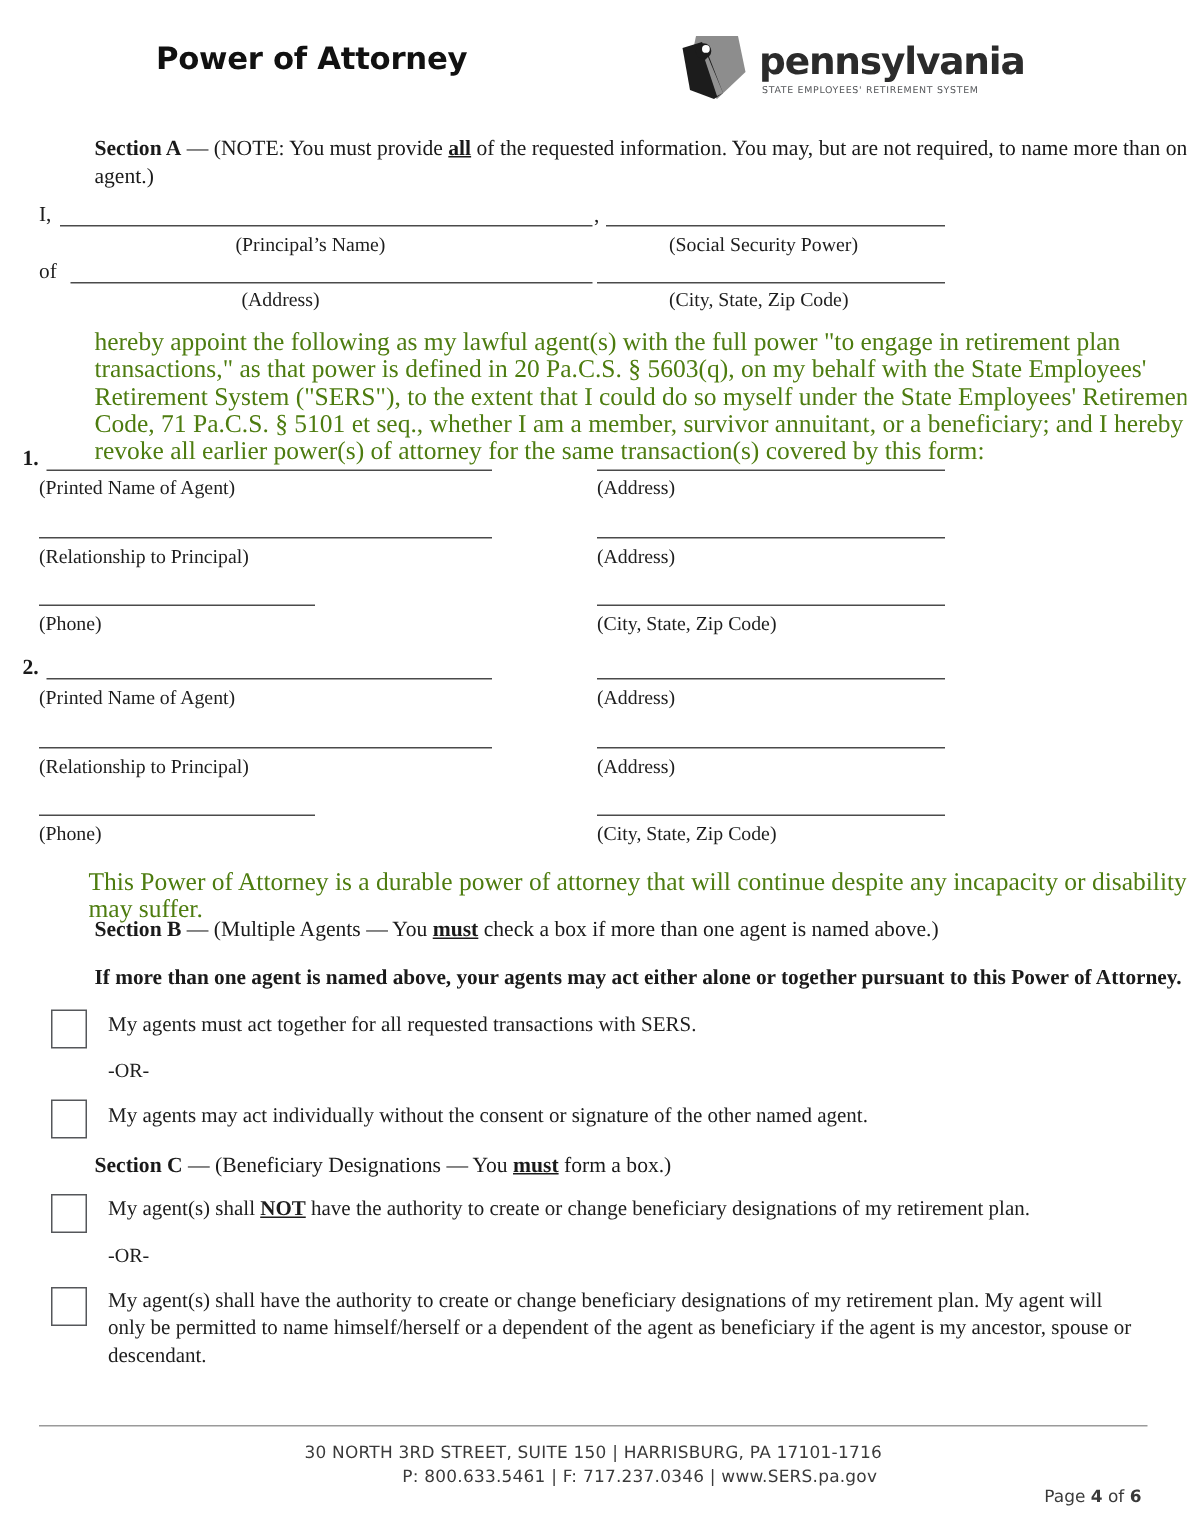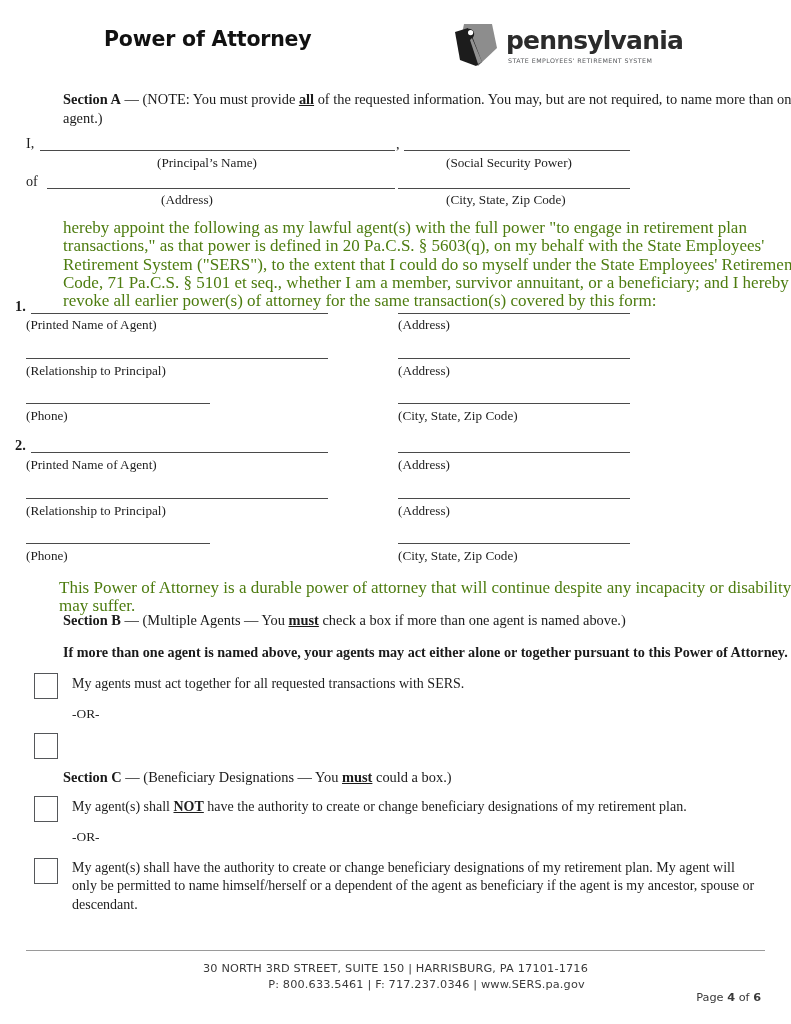--- a/index.html
+++ b/index.html
@@ -265,23 +265,24 @@
   <div class="blk para" style="left:22px; top:579px; width:745px;">This Power of Attorney is a durable power of attorney that will continue despite any incapacity or disability I may suffer.</div>
 
   <div class="blk" style="left:26px; top:643px; width:745px; font-size:14.2px; font-weight:bold; line-height:18px;">If more than one agent is named above, your agents may act either alone or together pursuant to this Power of Attorney.</div>
 
   <div class="cbox" style="left:34px; top:673px;"></div>
   <div class="copt" style="left:72px; top:675px; width:640px;">My agents must act together for all requested transactions with SERS.</div>
 
   <div class="orlab" style="left:72px; top:706px;">-OR-</div>
 
   <div class="cbox" style="left:34px; top:733px;"></div>
+  <div class="copt" style="left:72px; top:736px; width:640px;">My agents may act individually without the consent or signature of the other named agent.</div>
 
   <div class="blk sec-head" style="left:26px; top:768px; width:740px;">
-    <b>Section C</b><span> — </span><span>(Beneficiary Designations — You </span><u class="uline">must</u><span> could a box.)</span>
+    <b>Section C</b><span> — </span><span>(Beneficiary Designations — You </span><u class="uline">must</u><span> form a box.)</span>
   </div>
 
   <div class="cbox" style="left:34px; top:796px;"></div>
   <div class="copt" style="left:72px; top:798px; width:660px;"><span>My agent(s) shall </span><u class="uline">NOT</u><span> have the authority to create or change beneficiary designations of my retirement plan.</span></div>
 
   <div class="orlab" style="left:72px; top:829px;">-OR-</div>
 
   <div class="cbox" style="left:34px; top:858px;"></div>
   <div class="copt" style="left:72px; top:859px; width:690px;">My agent(s) shall have the authority to create or change beneficiary designations of my retirement plan.  My agent will only be permitted to name himself/herself or a dependent of the agent as beneficiary if the agent is my ancestor, spouse or descendant.</div>
 

